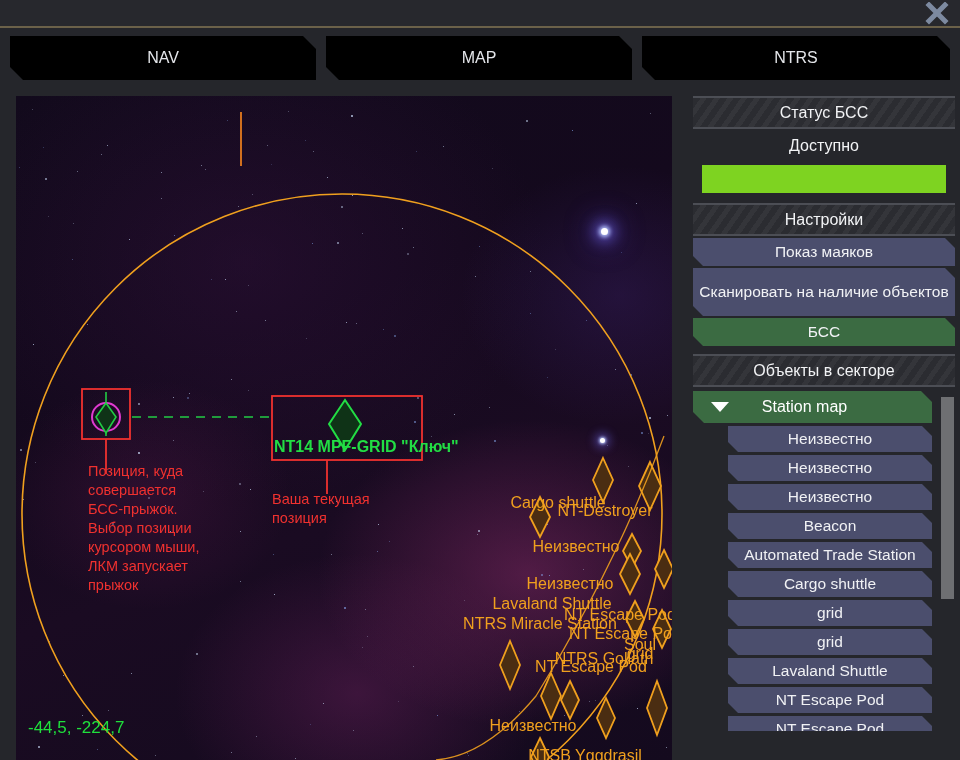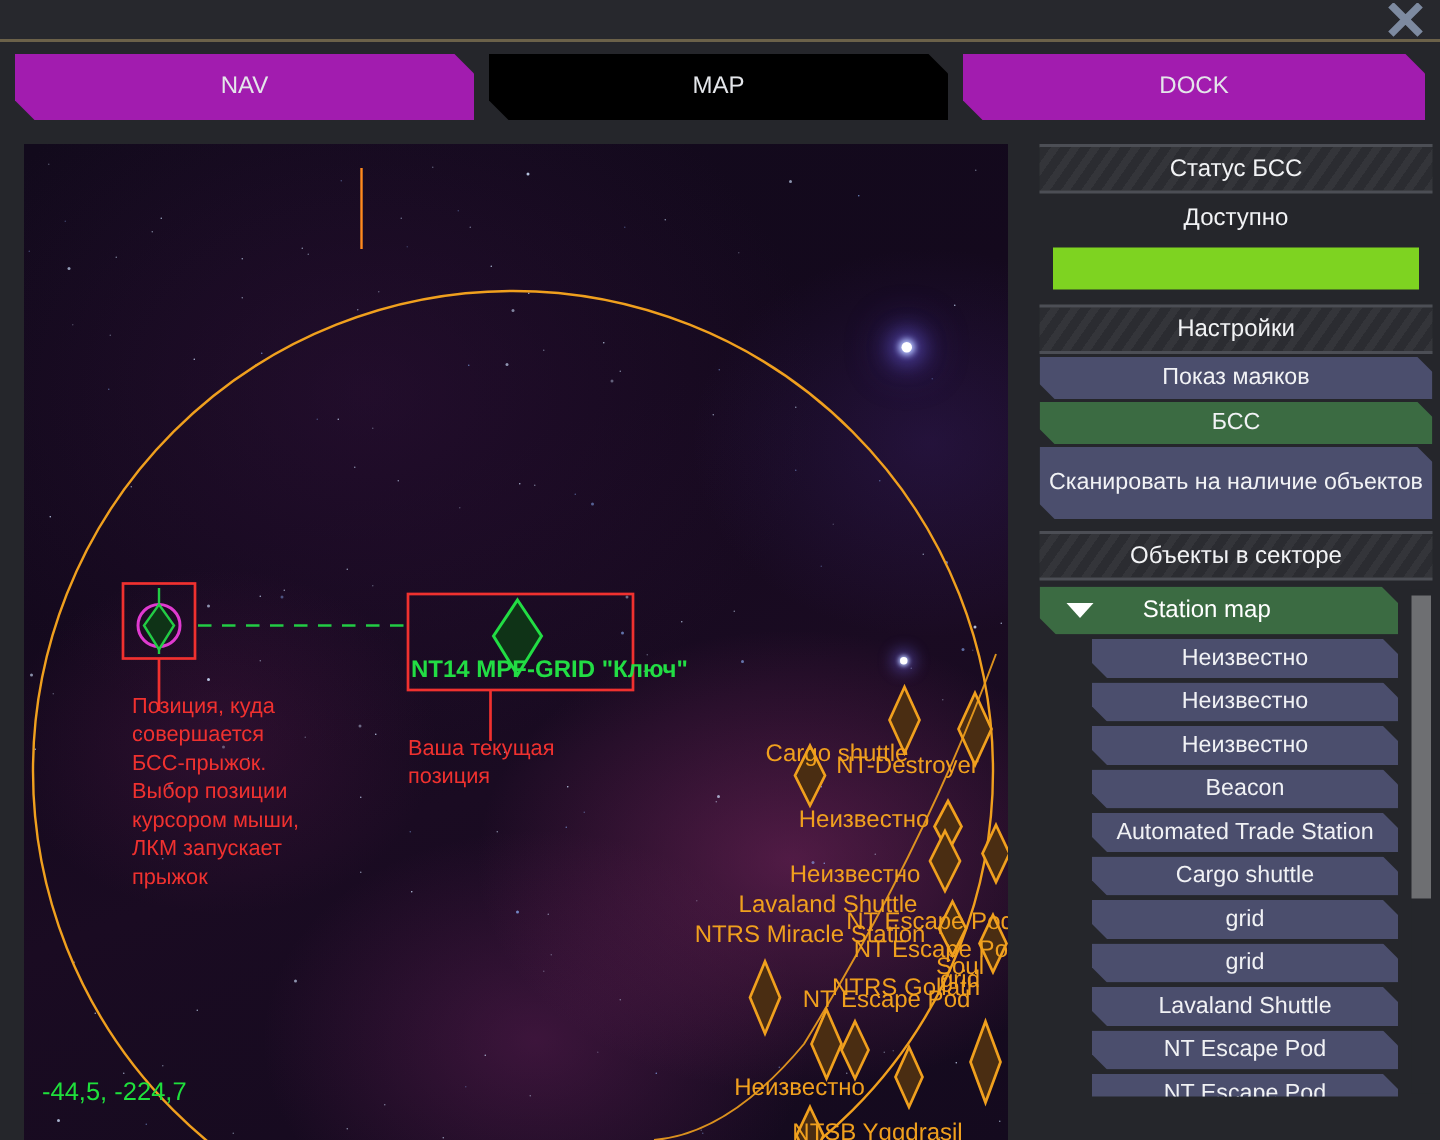--- a/index.html
+++ b/index.html
@@ -32,21 +32,21 @@
 
   
   .tabbar { position: absolute; left: 0; top: 36px; width: 960px; height: 46px; }
   .tab {
     position: absolute; top: 0; height: 44px;
     color: #e4e6ea; font-size: 16px;
     display: flex; align-items: center; justify-content: center;
     cursor: pointer;
     -webkit-clip-path: polygon(0 0, calc(100% - 13px) 0, 100% 13px, 100% 100%, 13px 100%, 0 calc(100% - 13px));
     clip-path: polygon(0 0, calc(100% - 13px) 0, 100% 13px, 100% 100%, 13px 100%, 0 calc(100% - 13px));
-    background: #a21caf;
+    background: #000000;
   }
   .tab.active { background: #000000; }
   #tab-nav  { left: 10px;  width: 306px; }
   #tab-map  { left: 326px; width: 306px; }
   #tab-dock { left: 642px; width: 308px; }
 
   
   .map-wrap {
     position: absolute; left: 16px; top: 96px; width: 656px; height: 664px;
     overflow: hidden;
@@ -132,21 +132,21 @@
     <div class="close-btn">
       <svg width="26" height="24" viewBox="0 0 26 24">
         <path d="M5 3 L21 19 M21 3 L5 19" stroke="#7d8aa0" stroke-width="5" stroke-linecap="square"></path>
       </svg>
     </div>
   </div>
 
   <div class="tabbar">
     <div class="tab" id="tab-nav">NAV</div>
     <div class="tab active" id="tab-map">MAP</div>
-    <div class="tab" id="tab-dock">DOCK</div>
+    <div class="tab" id="tab-dock">NTRS</div>
   </div>
 
   <div class="map-wrap">
     <div class="stars" id="starfield">
         <div class="star" style="width: 1px; height: 1px; left: 651px; top: 319px; opacity: 0.75;"></div>
         <div class="star" style="width: 1px; height: 1px; left: 525px; top: 656px; opacity: 0.6;"></div>
         <div class="star" style="width: 1px; height: 1px; left: 531px; top: 428px; opacity: 0.84; background: rgb(143, 180, 255);"></div>
         <div class="star" style="width: 1px; height: 1px; left: 514px; top: 217px; opacity: 0.51; background: rgb(143, 180, 255);"></div>
         <div class="star" style="width: 1px; height: 1px; left: 452px; top: 659px; opacity: 0.43; background: rgb(143, 180, 255);"></div>
         <div class="star" style="width: 1px; height: 1px; left: 139px; top: 659px; opacity: 0.49;"></div>
@@ -373,22 +373,22 @@
 
     <div class="bar-outer">
       <div class="bar-fill" id="barfill" style="width: 100%; background: rgb(126, 211, 33);"></div>
     </div>
 
     <div style="height:10px"></div>
 
     <div class="sec-head">Настройки</div>
 
     <div class="btn">Показ маяков</div>
+    <div class="btn" style="min-height:48px;">Сканировать на наличие объектов</div>
     <div class="btn green">БСС</div>
-    <div class="btn" style="min-height:48px;">Сканировать на наличие объектов</div>
 
     <div style="height:8px"></div>
 
     <div class="sec-head">Объекты в секторе</div>
 
     <div class="listwrap">
       <div class="row-station">
         <span class="caret"></span>
         <span class="rs-label">Station map</span>
       </div>

